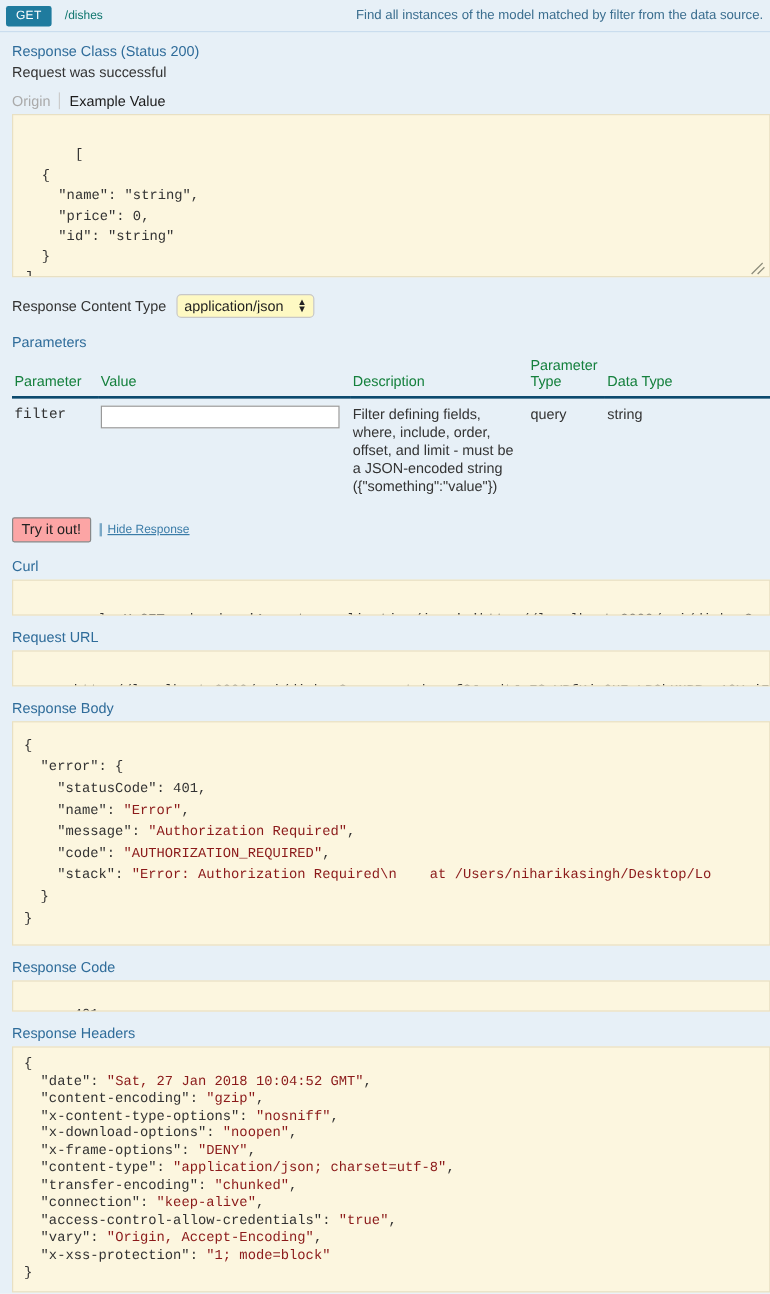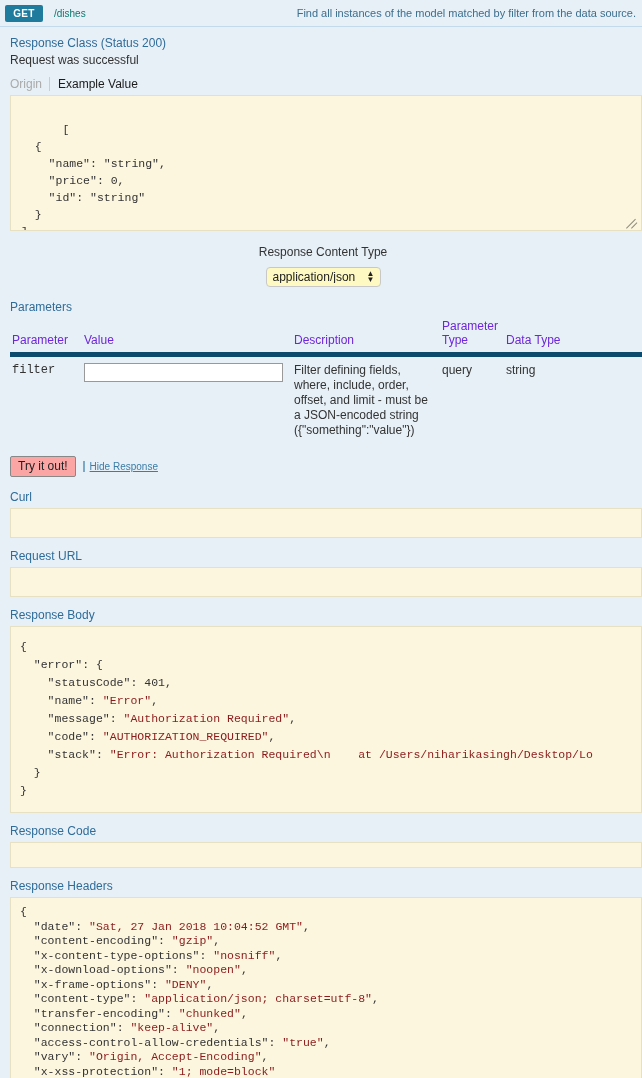--- a/index.html
+++ b/index.html
@@ -30,21 +30,21 @@
     align-items: center;
     height: 27px;
     background: #e7f0f7;
     border-bottom: 1px solid #c3d9ec;
     padding: 0;
   }
   .http-method {
     background: #1f7b9e;
     color: #ffffff;
     font-size: 10px;
-    font-weight: bold;
+    font-weight: normal;
     letter-spacing: .3px;
     text-transform: uppercase;
     width: 38px;
     height: 17px;
     line-height: 17px;
     text-align: center;
     border-radius: 2px;
     margin-left: 5px;
     flex: 0 0 auto;
   }
@@ -145,21 +145,20 @@
   .json-key   { color: #333333; }
   .json-str   { color: #8b1a1a; }
   .json-num   { color: #333333; }
 
   
   .content-type-row {
     display: flex;
     align-items: center;
     padding: 14px 0 4px 4px;
     gap: 8px;
-    flex-direction: column;
   }
   .content-type-label { font-size: 12px; color: #333; }
   .select-wrap {
     position: relative;
     display: inline-block;
   }
   select.ct-select {
     -webkit-appearance: none;
     appearance: none;
     background: #fef9c3;
@@ -187,24 +186,24 @@
   
   table.params {
     width: 632px;
     margin-left: 4px;
     border-collapse: collapse;
     font-size: 12px;
   }
   table.params thead th {
     text-align: left;
     font-weight: normal;
-    color: #6d28d9;
+    color: #15803d;
     font-size: 12px;
     padding: 2px 6px 5px 2px;
-    border-bottom: 5px solid #0c4a6e;
+    border-bottom: 2px solid #0c4a6e;
     vertical-align: bottom;
   }
   table.params tbody td {
     vertical-align: top;
     padding: 6px 6px 6px 2px;
     color: #333333;
   }
   td.c-param {
     width: 72px;
     font-family: "Liberation Mono", monospace;

